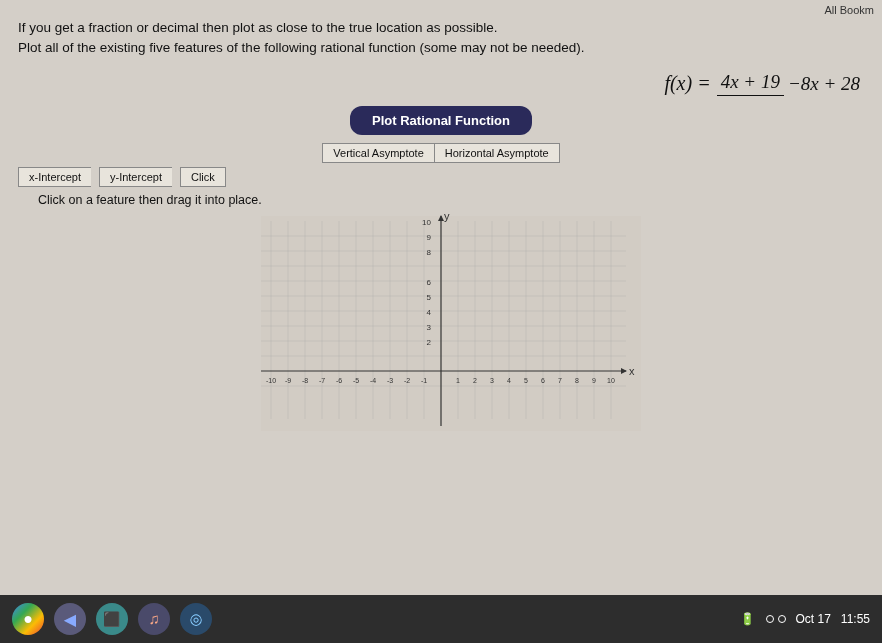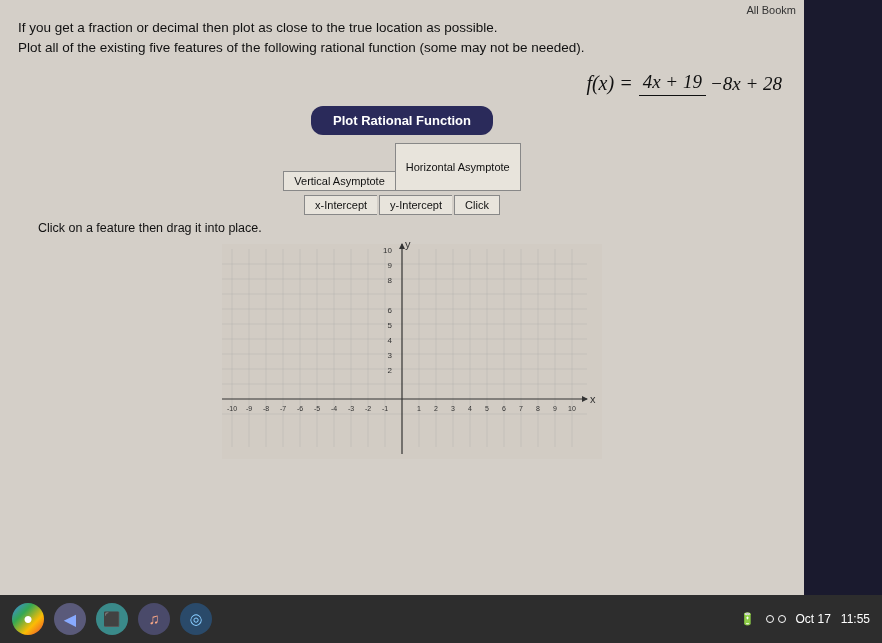--- a/index.html
+++ b/index.html
@@ -9,21 +9,21 @@
       background: #1a1a2e;
       font-family: 'Times New Roman', Times, serif;
       color: #000;
       overflow: hidden;
       position: relative;
     }
 
     
     .main-content {
       background: #d4cfc8;
-      width: 804px;
+      width: 882px;
       height: 595px;
       position: relative;
       padding: 14px 18px 10px 18px;
     }
 
     
     .top-right-label {
       position: absolute;
       top: 4px;
       right: 8px;
@@ -107,28 +107,26 @@
       background: #e8e4dc;
       color: #111;
       font-size: 11px;
       padding: 3px 10px;
       cursor: pointer;
       font-family: Arial, sans-serif;
     }
 
     .feature-btn:not(:last-child) {
       border-right: none;
-      margin-top: 28px;
     }
 
     
     .feature-buttons-row2 {
       display: flex;
-      justify-content: center;
-      gap: 2px;
+      gap: 8px;
       margin-bottom: 6px;
     }
 
     .feature-btn2 {
       border: 1px solid #888;
       background: #e8e4dc;
       color: #111;
       font-size: 11px;
       padding: 3px 10px;
       cursor: pointer;

